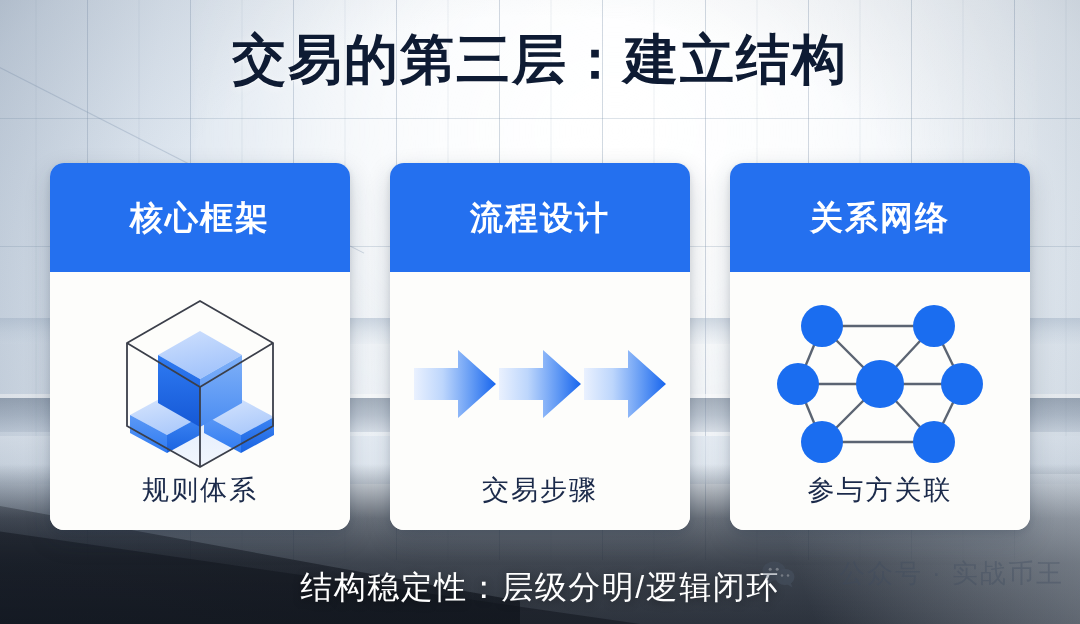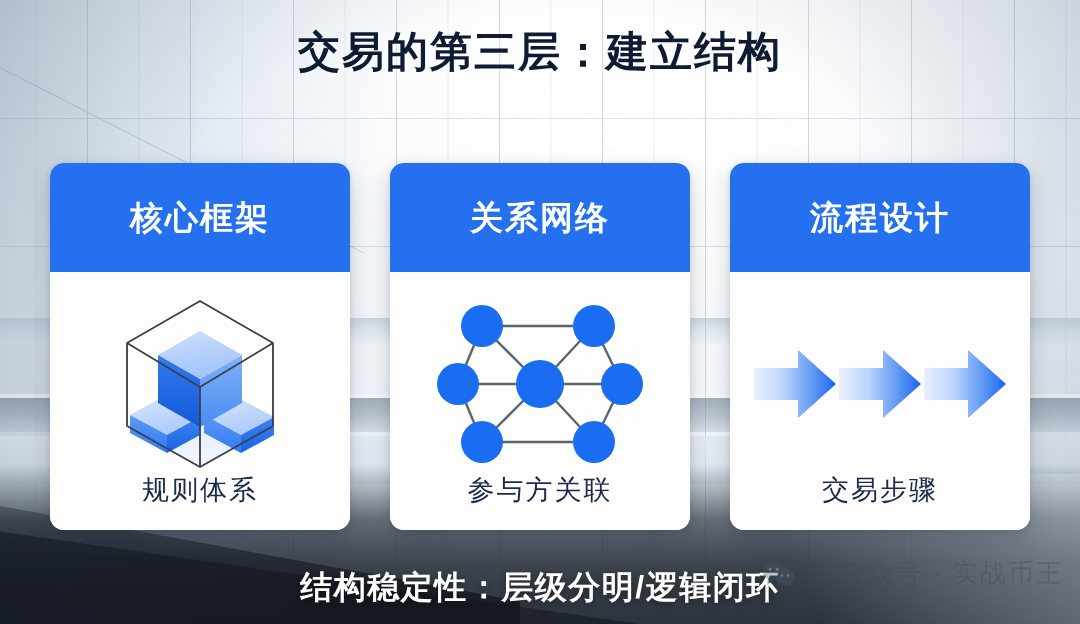--- a/index.html
+++ b/index.html
@@ -153,21 +153,21 @@
       rgba(0,0,0,0) 52%, rgba(40,52,70,0.10) 84%, rgba(30,42,60,0.18) 100%);
     pointer-events: none;
   }
 
   
   .title {
     position: absolute;
     left: 0; right: 0;
     top: 24px;
     text-align: center;
-    font-size: 42px;
+    font-size: 54px;
     font-weight: 700;
     letter-spacing: 2px;
     color: #0e1b33;
     text-shadow: 0 1px 0 rgba(255,255,255,0.55), 0 2px 10px rgba(255,255,255,0.5);
     white-space: nowrap;
   }
 
   
   .cards {
     position: absolute;
@@ -227,21 +227,21 @@
     line-height: 1;
   }
 
   
   .bottom-text {
     position: absolute;
     left: 0; right: 0;
     bottom: 14px;
     text-align: center;
     font-size: 32px;
-    font-weight: 700;
+    font-weight: 400;
     color: #ffffff;
     letter-spacing: 1.5px;
     text-shadow: 0 2px 8px rgba(0,0,0,0.45);
     white-space: nowrap;
   }
   .watermark {
     position: absolute;
     right: 16px;
     top: 556px;
     display: flex;
@@ -349,20 +349,50 @@
               <line x1="93" y1="94" x2="93" y2="174"></line>
             </g>
           </svg>
         </div>
         <div class="card-caption">规则体系</div>
       </div>
     </div>
 
     <div class="card">
       <div class="card-head">
+        <span class="card-head-text">流程设计</span>
+      </div>
+      <div class="card-body">
+        <div class="icon-wrap">
+          <svg width="252" height="76" viewBox="0 0 252 76">
+            <defs>
+              <linearGradient id="arw" x1="0" y1="0" x2="1" y2="0">
+                <stop offset="0%" stop-color="#eaf1fe"></stop>
+                <stop offset="35%" stop-color="#bdd6fc"></stop>
+                <stop offset="72%" stop-color="#5f98f4"></stop>
+                <stop offset="100%" stop-color="#1765ee"></stop>
+              </linearGradient>
+            </defs>
+            <g>
+              <path d="M0,22 L44,22 L44,4 L82,38 L44,72 L44,54 L0,54 Z" fill="url(#arw)"></path>
+            </g>
+            <g transform="translate(85,0)">
+              <path d="M0,22 L44,22 L44,4 L82,38 L44,72 L44,54 L0,54 Z" fill="url(#arw)"></path>
+            </g>
+            <g transform="translate(170,0)">
+              <path d="M0,22 L44,22 L44,4 L82,38 L44,72 L44,54 L0,54 Z" fill="url(#arw)"></path>
+            </g>
+          </svg>
+        </div>
+        <div class="card-caption">交易步骤</div>
+      </div>
+    </div>
+
+    <div class="card">
+      <div class="card-head">
         <span class="card-head-text">关系网络</span>
       </div>
       <div class="card-body">
         <div class="icon-wrap">
           <svg width="208" height="168" viewBox="0 0 208 168">
             <g stroke="#5b6472" stroke-width="2.4">
               <line x1="46" y1="26" x2="158" y2="26"></line>
               <line x1="46" y1="142" x2="158" y2="142"></line>
               <line x1="22" y1="84" x2="186" y2="84"></line>
               <line x1="46" y1="26" x2="22" y2="84"></line>
@@ -379,50 +409,20 @@
               <circle cx="158" cy="26" r="21"></circle>
               <circle cx="22" cy="84" r="21"></circle>
               <circle cx="104" cy="84" r="24"></circle>
               <circle cx="186" cy="84" r="21"></circle>
               <circle cx="46" cy="142" r="21"></circle>
               <circle cx="158" cy="142" r="21"></circle>
             </g>
           </svg>
         </div>
         <div class="card-caption">参与方关联</div>
-      </div>
-    </div>
-
-    <div class="card">
-      <div class="card-head">
-        <span class="card-head-text">流程设计</span>
-      </div>
-      <div class="card-body">
-        <div class="icon-wrap">
-          <svg width="252" height="76" viewBox="0 0 252 76">
-            <defs>
-              <linearGradient id="arw" x1="0" y1="0" x2="1" y2="0">
-                <stop offset="0%" stop-color="#eaf1fe"></stop>
-                <stop offset="35%" stop-color="#bdd6fc"></stop>
-                <stop offset="72%" stop-color="#5f98f4"></stop>
-                <stop offset="100%" stop-color="#1765ee"></stop>
-              </linearGradient>
-            </defs>
-            <g>
-              <path d="M0,22 L44,22 L44,4 L82,38 L44,72 L44,54 L0,54 Z" fill="url(#arw)"></path>
-            </g>
-            <g transform="translate(85,0)">
-              <path d="M0,22 L44,22 L44,4 L82,38 L44,72 L44,54 L0,54 Z" fill="url(#arw)"></path>
-            </g>
-            <g transform="translate(170,0)">
-              <path d="M0,22 L44,22 L44,4 L82,38 L44,72 L44,54 L0,54 Z" fill="url(#arw)"></path>
-            </g>
-          </svg>
-        </div>
-        <div class="card-caption">交易步骤</div>
       </div>
     </div>
 
   </div>
 
   <div class="bottom-text">结构稳定性：层级分明/逻辑闭环</div>
 
   <div class="watermark">
     <svg width="34" height="28" viewBox="0 0 34 28">
       <g fill="#4a5668">

